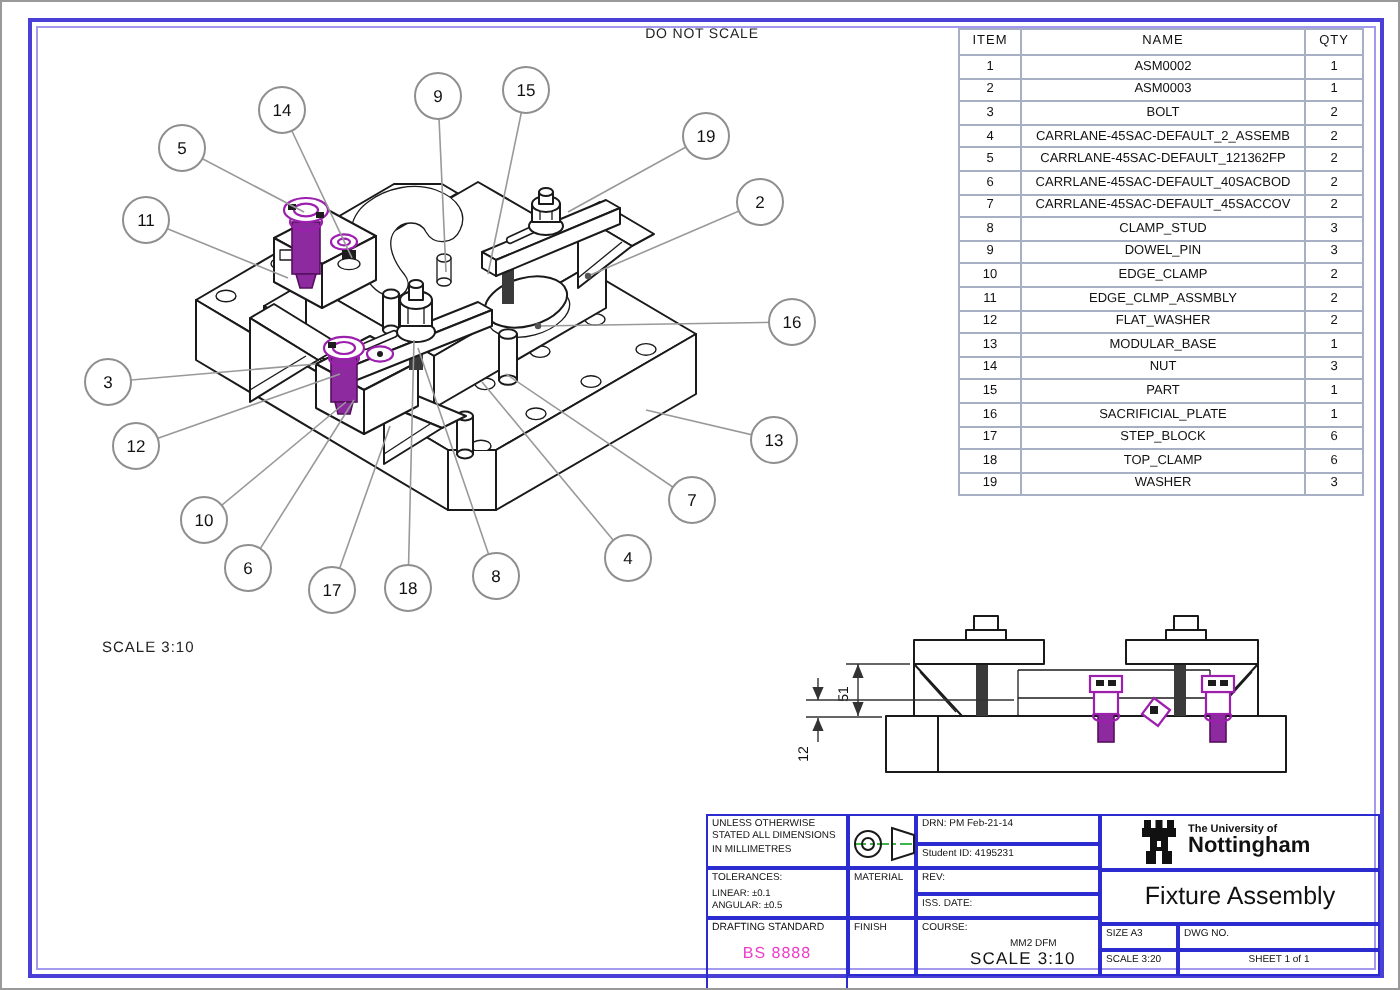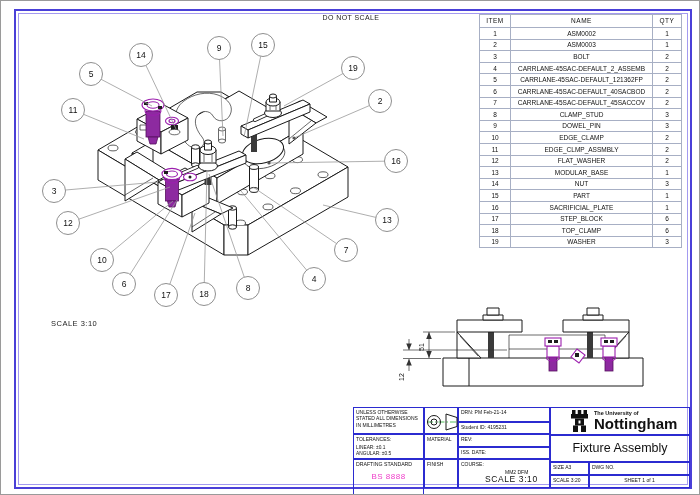--- a/index.html
+++ b/index.html
@@ -26,21 +26,21 @@
            font-size:5px;color:#111;padding:1px 2px;line-height:1.25;background:#fff0;}
   .tb-small{font-size:4.8px;}
   #tb-drafting .std-label{font-size:5.2px;text-align:left;}
   #tb-drafting .std-value{color:var(--accent-pink);font-size:8px;text-align:center;margin-top:4px;letter-spacing:.5px;}
   #tb-course{font-size:5px;}
   #tb-course .course-name{position:absolute;left:46px;top:9px;font-size:5px;}
   #tb-course .course-scale{position:absolute;left:26px;bottom:2px;font-size:8.5px;letter-spacing:.6px;color:#111;}
   #tb-title-cell{display:flex;align-items:center;justify-content:center;font-size:12.5px;color:#111;}
   #tb-logo{display:flex;align-items:center;gap:6px;padding-left:20px;}
   .uni-small{font-size:5.5px;font-weight:bold;line-height:1.1;}
-  .uni-big{font-size:15px;font-weight:bold;line-height:1.05;}
+  .uni-big{font-size:11px;font-weight:bold;line-height:1.05;}
   .drawing-svg{position:absolute;left:0;top:0;}
 
   
   .ln{stroke:var(--ink);fill:none;stroke-width:1;stroke-linejoin:round;}
   .lnw{stroke:var(--ink);fill:#fff;stroke-width:1;stroke-linejoin:round;}
   .thin{stroke-width:.65;}
   .hole{stroke:var(--ink);stroke-width:.7;fill:#fff;}
   .darkfill{fill:#3a3a3a;stroke:none;}
   .mg{stroke:var(--magenta);fill:#fff;stroke-width:1.1;}
   .mgn{stroke:var(--magenta);fill:none;stroke-width:1.1;}

